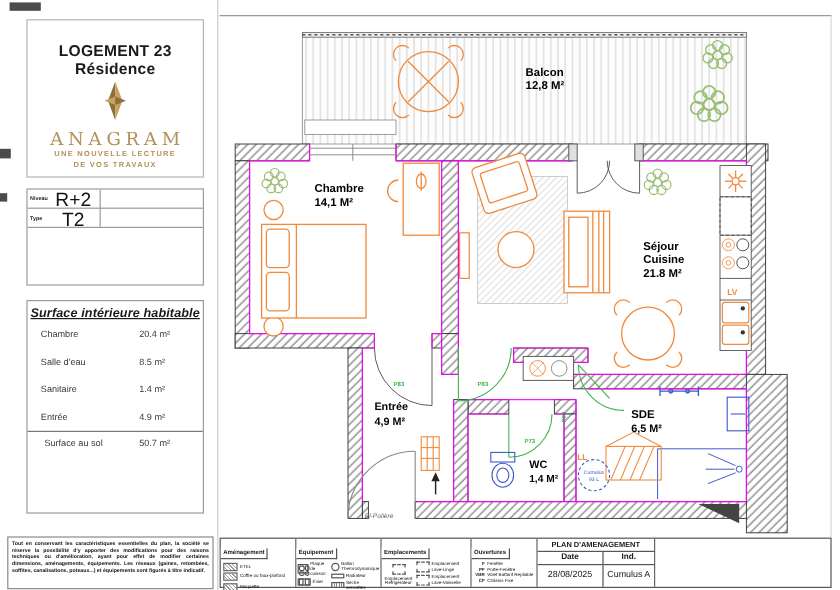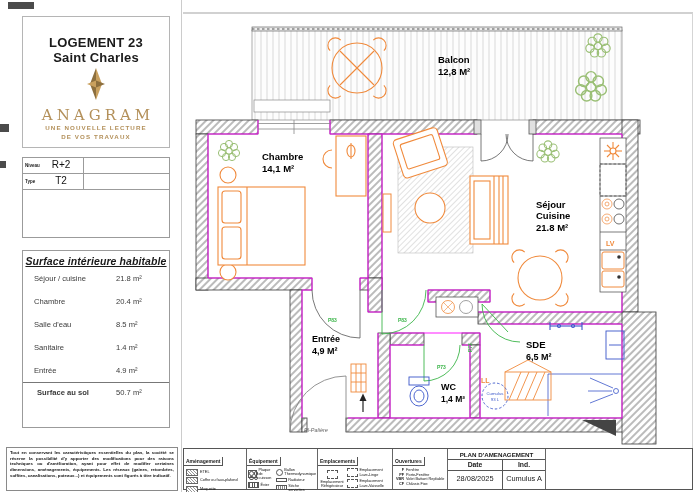--- a/index.html
+++ b/index.html
@@ -10,30 +10,30 @@
   
   .titlebox{left:22px;top:16px;width:148px;height:132px;border:1px solid #b5b5b5;text-align:center;padding-top:18px;}
   .tline{font-size:13px;font-weight:bold;line-height:1.16;letter-spacing:.2px;}
   .brand{font-family:"DejaVu Serif",serif;font-size:15px;letter-spacing:4px;color:#b3905a;margin-top:1px;padding-left:4px;}
   .tagline{font-size:6.2px;font-weight:bold;letter-spacing:1.1px;color:#b3905a;line-height:1.45;}
   .diamond{margin:3px auto 1px;}
 
   .lvlbox{left:22px;top:157px;width:148px;height:81px;border:1px solid #9b9b9b;}
   .lvlrow{position:relative;height:15px;border-bottom:1px solid #9b9b9b;}
   .lvl-sm{position:absolute;left:2px;top:5px;font-size:4.5px;font-weight:bold;color:#222;}
-  .lvl-val{position:absolute;left:18px;top:1px;width:40px;text-align:center;font-size:10px;color:#111;}
+  .lvl-val{position:absolute;left:18px;top:1px;width:40px;text-align:center;font-size:16px;color:#111;}
   .lvl-div{position:absolute;left:60px;top:0;height:31px;border-left:1px solid #9b9b9b;}
 
   .surfbox{left:22px;top:250px;width:148px;height:178px;border:1px solid #9b9b9b;}
   .stitle{font-size:10.5px;font-weight:bold;font-style:italic;text-decoration:underline;text-align:center;margin-top:4px;letter-spacing:.1px;}
   .srow{display:flex;align-items:center;height:23px;padding:0 9px 0 11px;}
   .srow .l{flex:1;font-size:7.6px;color:#3a3a3a;}
   .srow .v{width:44px;font-size:7.6px;color:#3a3a3a;}
   .stotal{border-top:1px solid #777;height:19px;display:flex;align-items:center;padding:0 9px 0 14px;}
-  .stotal .l{flex:1;font-size:7.6px;color:#3a3a3a;font-weight:bold;}
+  .stotal .l{flex:1;font-size:7.6px;color:#3a3a3a;}
   .stotal .v{width:44px;font-size:7.6px;color:#3a3a3a;}
 
   .disclaimer{left:6px;top:447px;width:172px;height:44px;border:1px solid #8a8a8a;
     font-size:4.35px;line-height:1.32;color:#111;padding:2px 3px;text-align:justify;font-weight:bold;}
 
   
   .mark{background:#2b2b2b;opacity:.85;}
 
   
   .legend{left:183px;top:448px;width:510px;height:42px;border:1px solid #555;display:flex;background:#fff;}
@@ -344,21 +344,21 @@
   <text x="526" y="348" font-size="9.5" font-weight="bold">SDE</text>
   <text x="526" y="360" font-size="9" font-weight="bold">6,5 M²</text>
 </svg>
 
 <div class="abs mark" style="left:8px;top:2px;width:26px;height:7px"></div>
 <div class="abs mark" style="left:0;top:124px;width:9px;height:8px"></div>
 <div class="abs mark" style="left:0;top:161px;width:6px;height:7px"></div>
 
 <div class="abs titlebox">
   <div class="tline">LOGEMENT 23</div>
-  <div class="tline">Saint Charles</div>
+  <div class="tline">Résidence</div>
   <svg class="diamond" width="26" height="32" viewBox="0 0 26 32">
     <polygon points="13,0 13,32 7,16" fill="#8d6f3e"></polygon>
     <polygon points="13,0 19,16 13,32" fill="#c9a05e"></polygon>
     <polygon points="4,16 13,12.5 13,19.5" fill="#c9a05e"></polygon>
     <polygon points="22,16 13,12.5 13,19.5" fill="#8d6f3e"></polygon>
   </svg>
   <div class="brand">ANAGRAM</div>
   <div class="tagline">UNE NOUVELLE LECTURE</div>
   <div class="tagline">DE VOS TRAVAUX</div>
 </div>
@@ -370,24 +370,20 @@
   </div>
   <div class="lvlrow">
     <span class="lvl-sm">Type</span>
     <span class="lvl-val">T2</span>
   </div>
   <div class="lvl-div"></div>
 </div>
 
 <div class="abs surfbox">
   <div class="stitle">Surface intérieure habitable</div>
-  <div class="srow">
-    <span class="l">Séjour / cuisine</span>
-    <span class="v">21.8 m²</span>
-  </div>
   <div class="srow">
     <span class="l">Chambre</span>
     <span class="v">20.4 m²</span>
   </div>
   <div class="srow">
     <span class="l">Salle d'eau</span>
     <span class="v">8.5 m²</span>
   </div>
   <div class="srow">
     <span class="l">Sanitaire</span>

